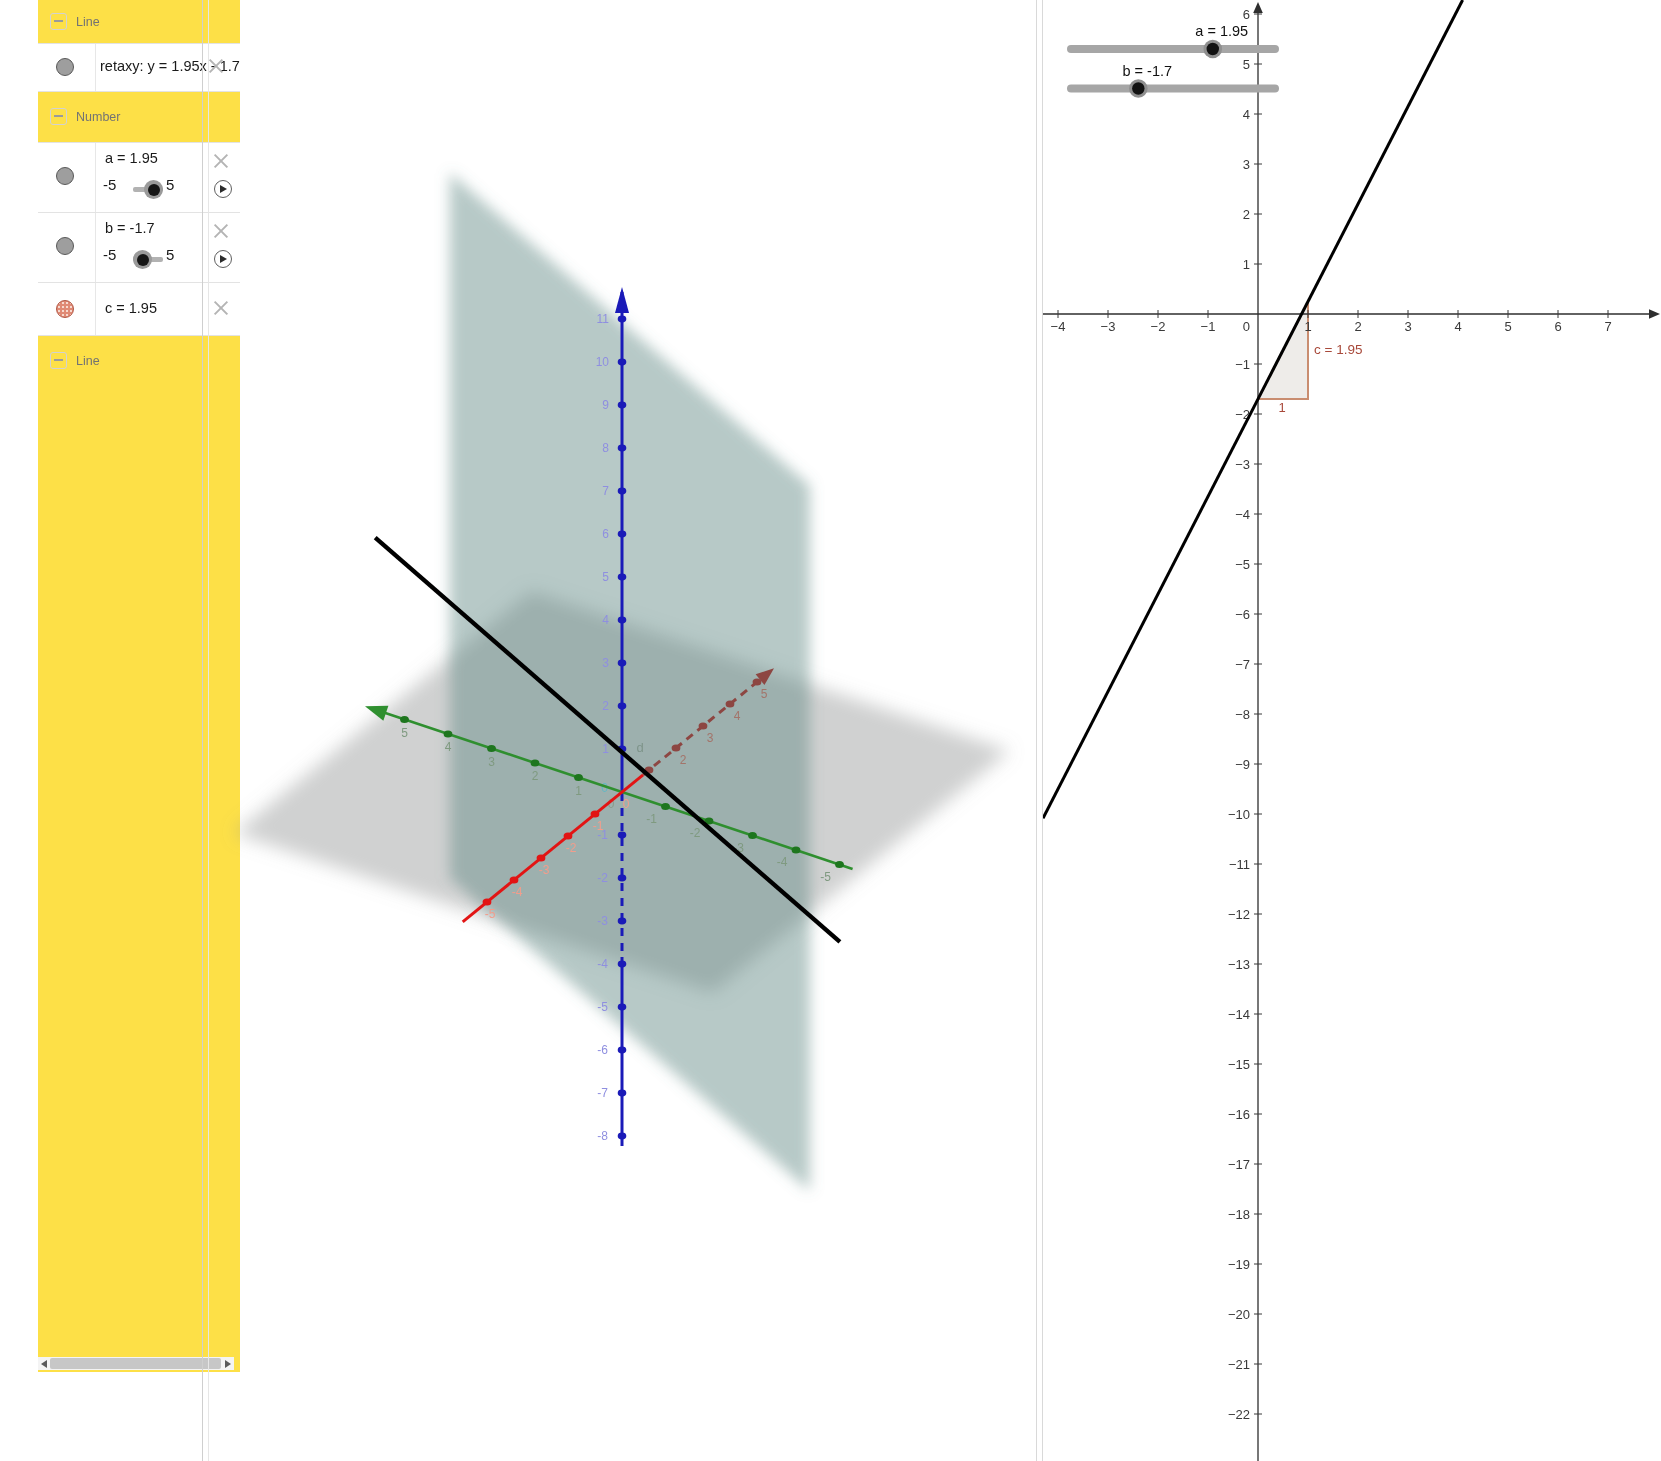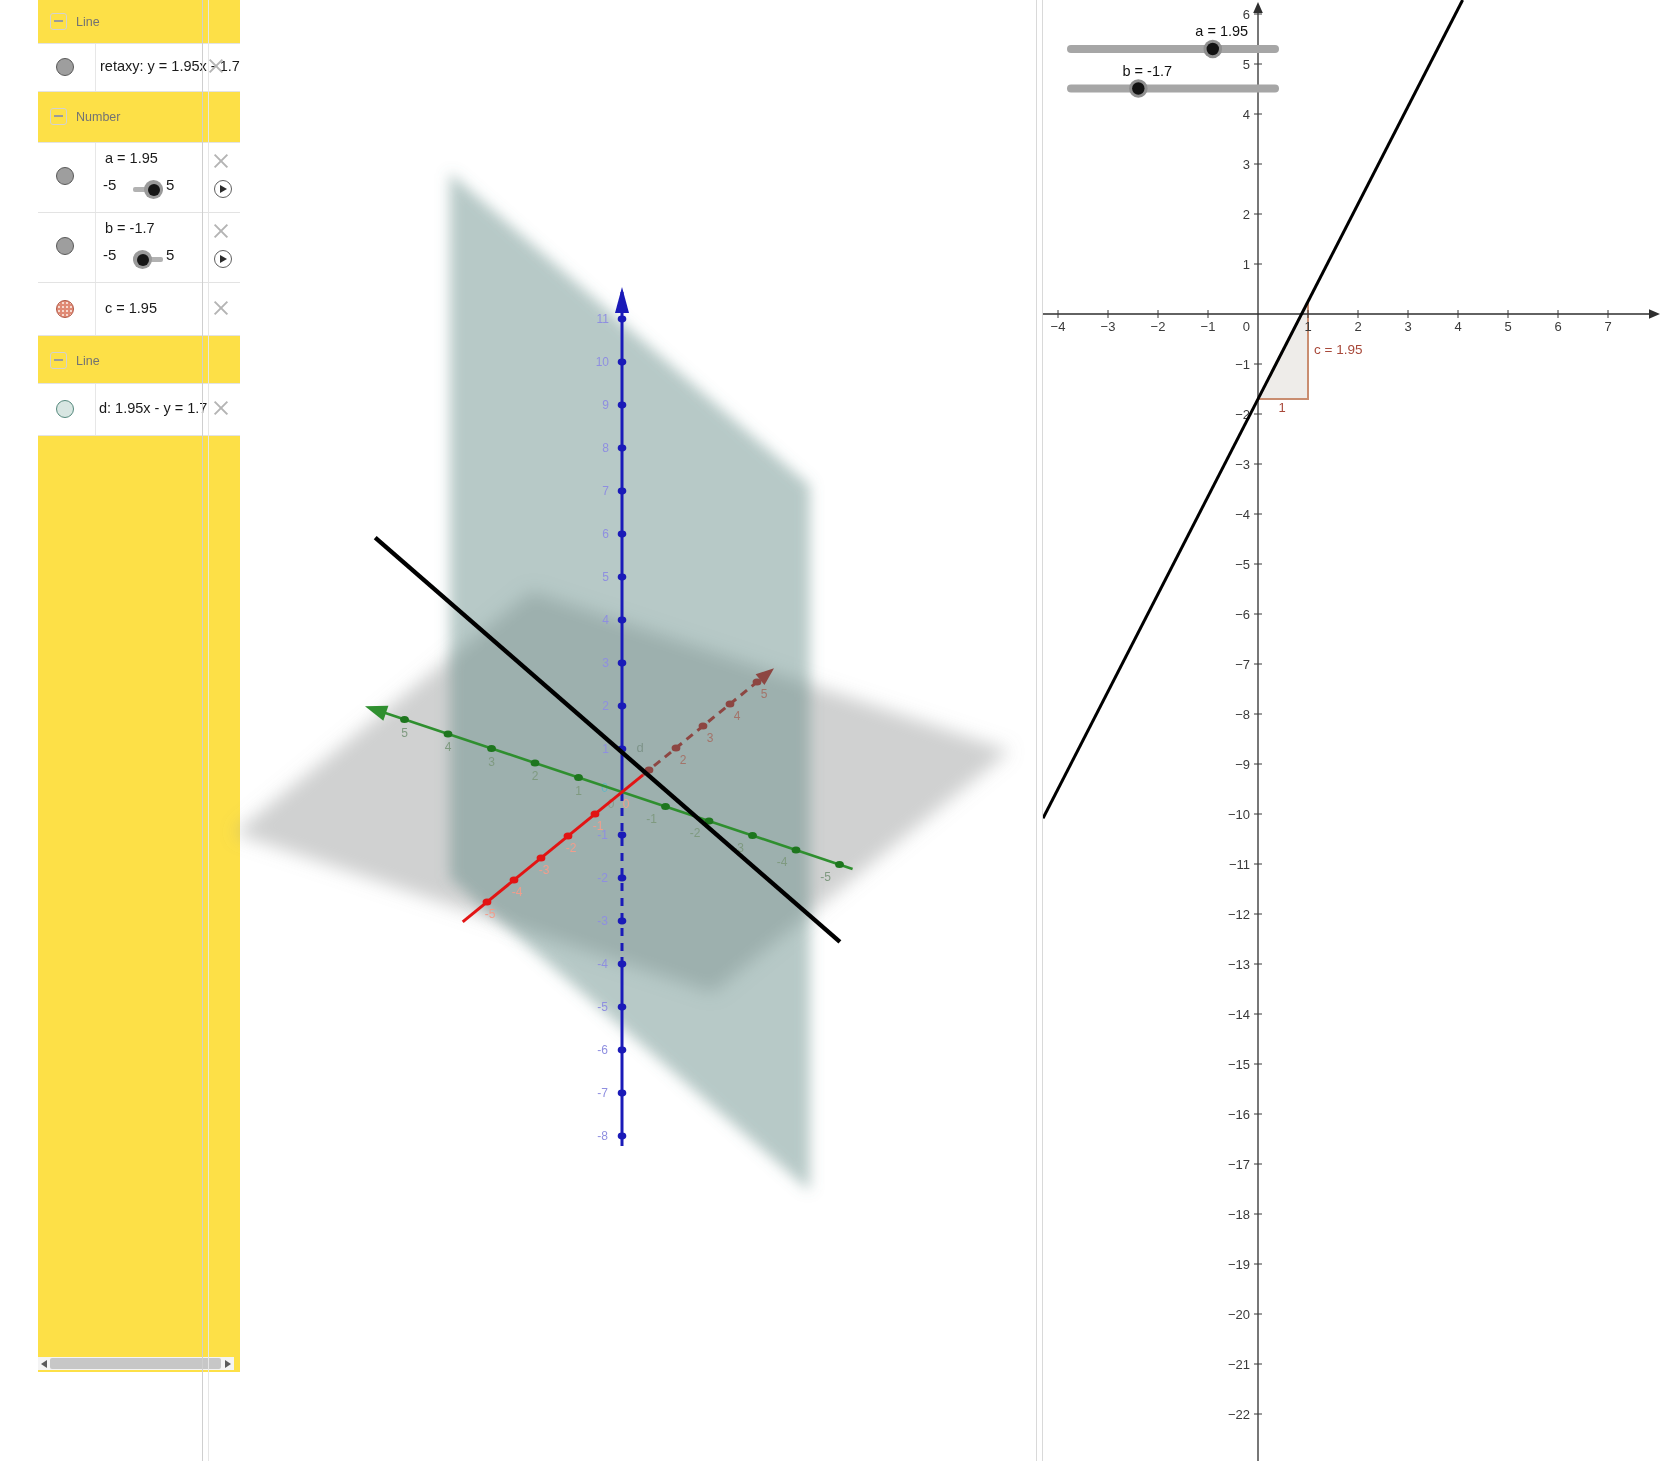--- a/index.html
+++ b/index.html
@@ -99,26 +99,20 @@
     <div class="obj-row last" style="height:52px;">
       <div class="vdiv"></div>
       <div class="vis-circle circ-red" style="top:17px;"></div>
       <div class="row-label" style="left:67px;top:17px;">c = 1.95</div>
       <div class="x-btn" style="left:175px;top:17px;"></div>
     </div>
 
     <div class="sec-header" style="height:47px;">
       <div class="minus-box" style="top:16px;"></div>
       <div class="sec-title" style="top:18px;">Line</div>
-    </div>
-    <div class="obj-row last" style="height:51px;">
-      <div class="vdiv"></div>
-      <div class="vis-circle circ-teal" style="top:16px;"></div>
-      <div class="row-label" style="left:61px;top:16px;">d: 1.95x - y = 1.7</div>
-      <div class="x-btn" style="left:175px;top:16px;"></div>
     </div>
 
     <div id="sb-scroll">
       <div class="sb-arrow" id="sb-left"></div>
       <div id="sb-thumb"></div>
       <div class="sb-arrow" id="sb-right"></div>
     </div>
   </div>
 
   <div class="vline" style="left:202px;background:#cfcfcf;"></div>

